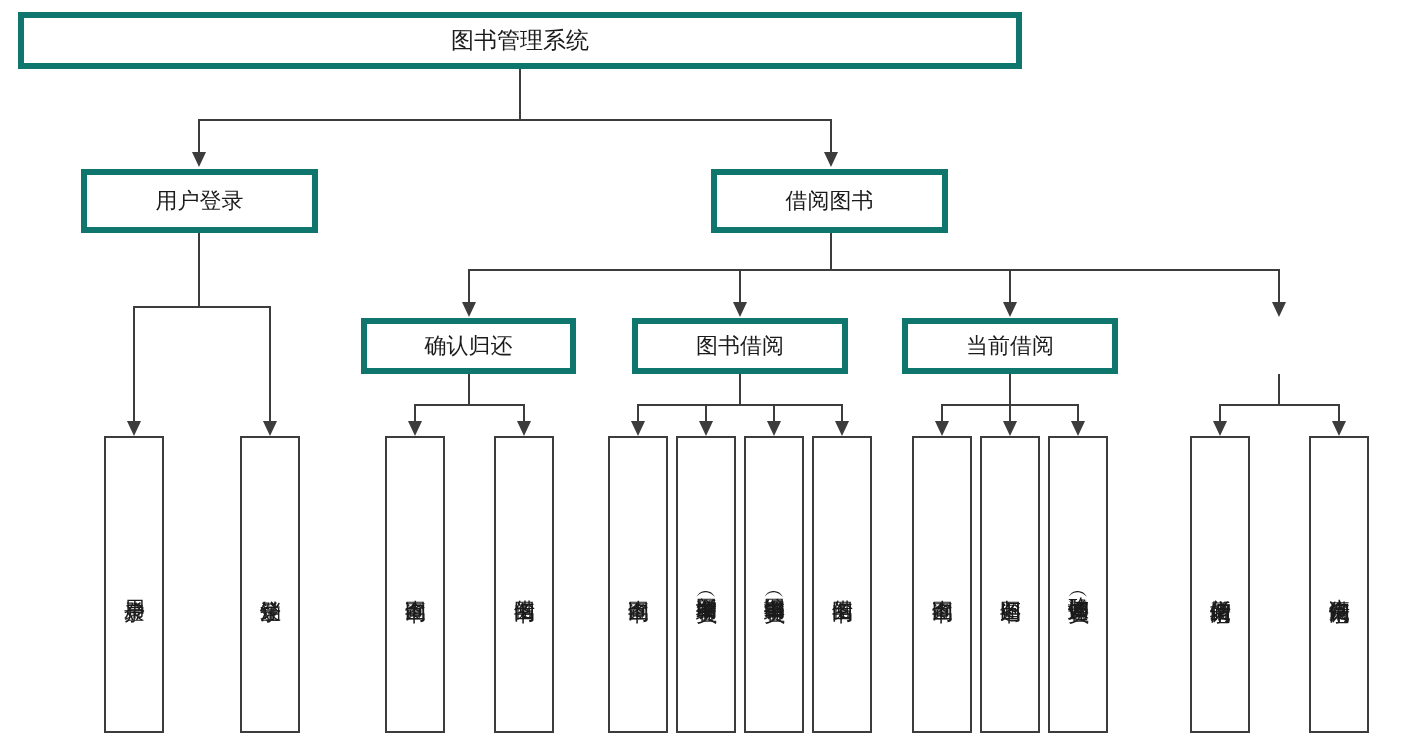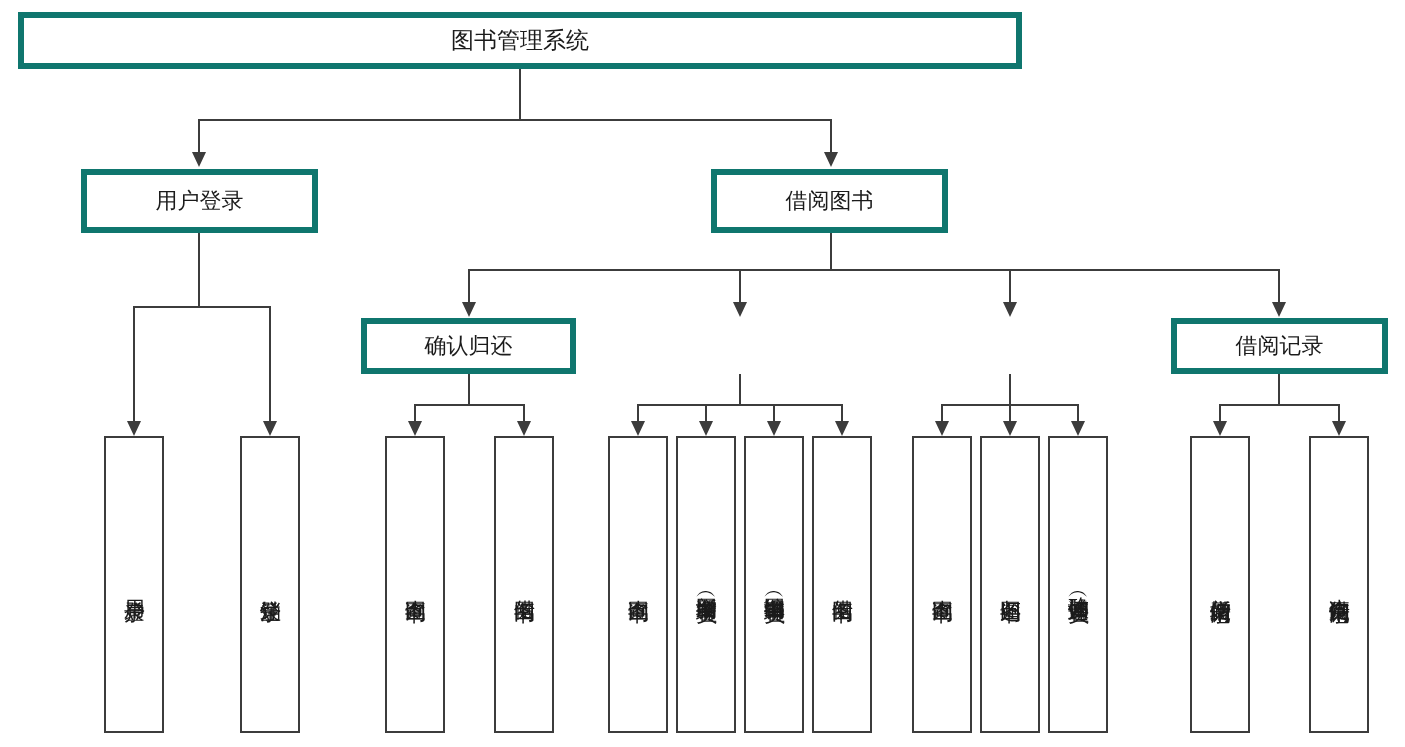--- a/index.html
+++ b/index.html
@@ -116,22 +116,25 @@
   <div class="vline" style="left:739px; top:269px; width:2px; height:35px;"></div>
   <div class="arrow" style="left:733px; top:302px;"></div>
   <div class="vline" style="left:1009px; top:269px; width:2px; height:35px;"></div>
   <div class="arrow" style="left:1003px; top:302px;"></div>
   <div class="vline" style="left:1278px; top:269px; width:2px; height:35px;"></div>
   <div class="arrow" style="left:1272px; top:302px;"></div>
 
   <div class="node lvl3" style="left:361px; top:318px; width:215px; height:56px;">
     <span>确认归还</span>
   </div>
-  <div class="node lvl3" style="left:1171px; top:318px; width:217px; height:56px;">
-    <span>借阅记录</span>
+  <div class="node lvl3" style="left:632px; top:318px; width:216px; height:56px;">
+    <span>图书借阅</span>
+  </div>
+  <div class="node lvl3" style="left:902px; top:318px; width:216px; height:56px;">
+    <span>当前借阅</span>
   </div>
 
   <div class="vline" style="left:468px; top:374px; width:2px; height:32px;"></div>
   <div class="hline" style="left:414px; top:404px; width:110px; height:2px;"></div>
   <div class="vline" style="left:414px; top:404px; width:2px; height:19px;"></div>
   <div class="arrow" style="left:408px; top:421px;"></div>
   <div class="vline" style="left:523px; top:404px; width:2px; height:19px;"></div>
   <div class="arrow" style="left:517px; top:421px;"></div>
 
   <div class="vline" style="left:739px; top:374px; width:2px; height:32px;"></div>

